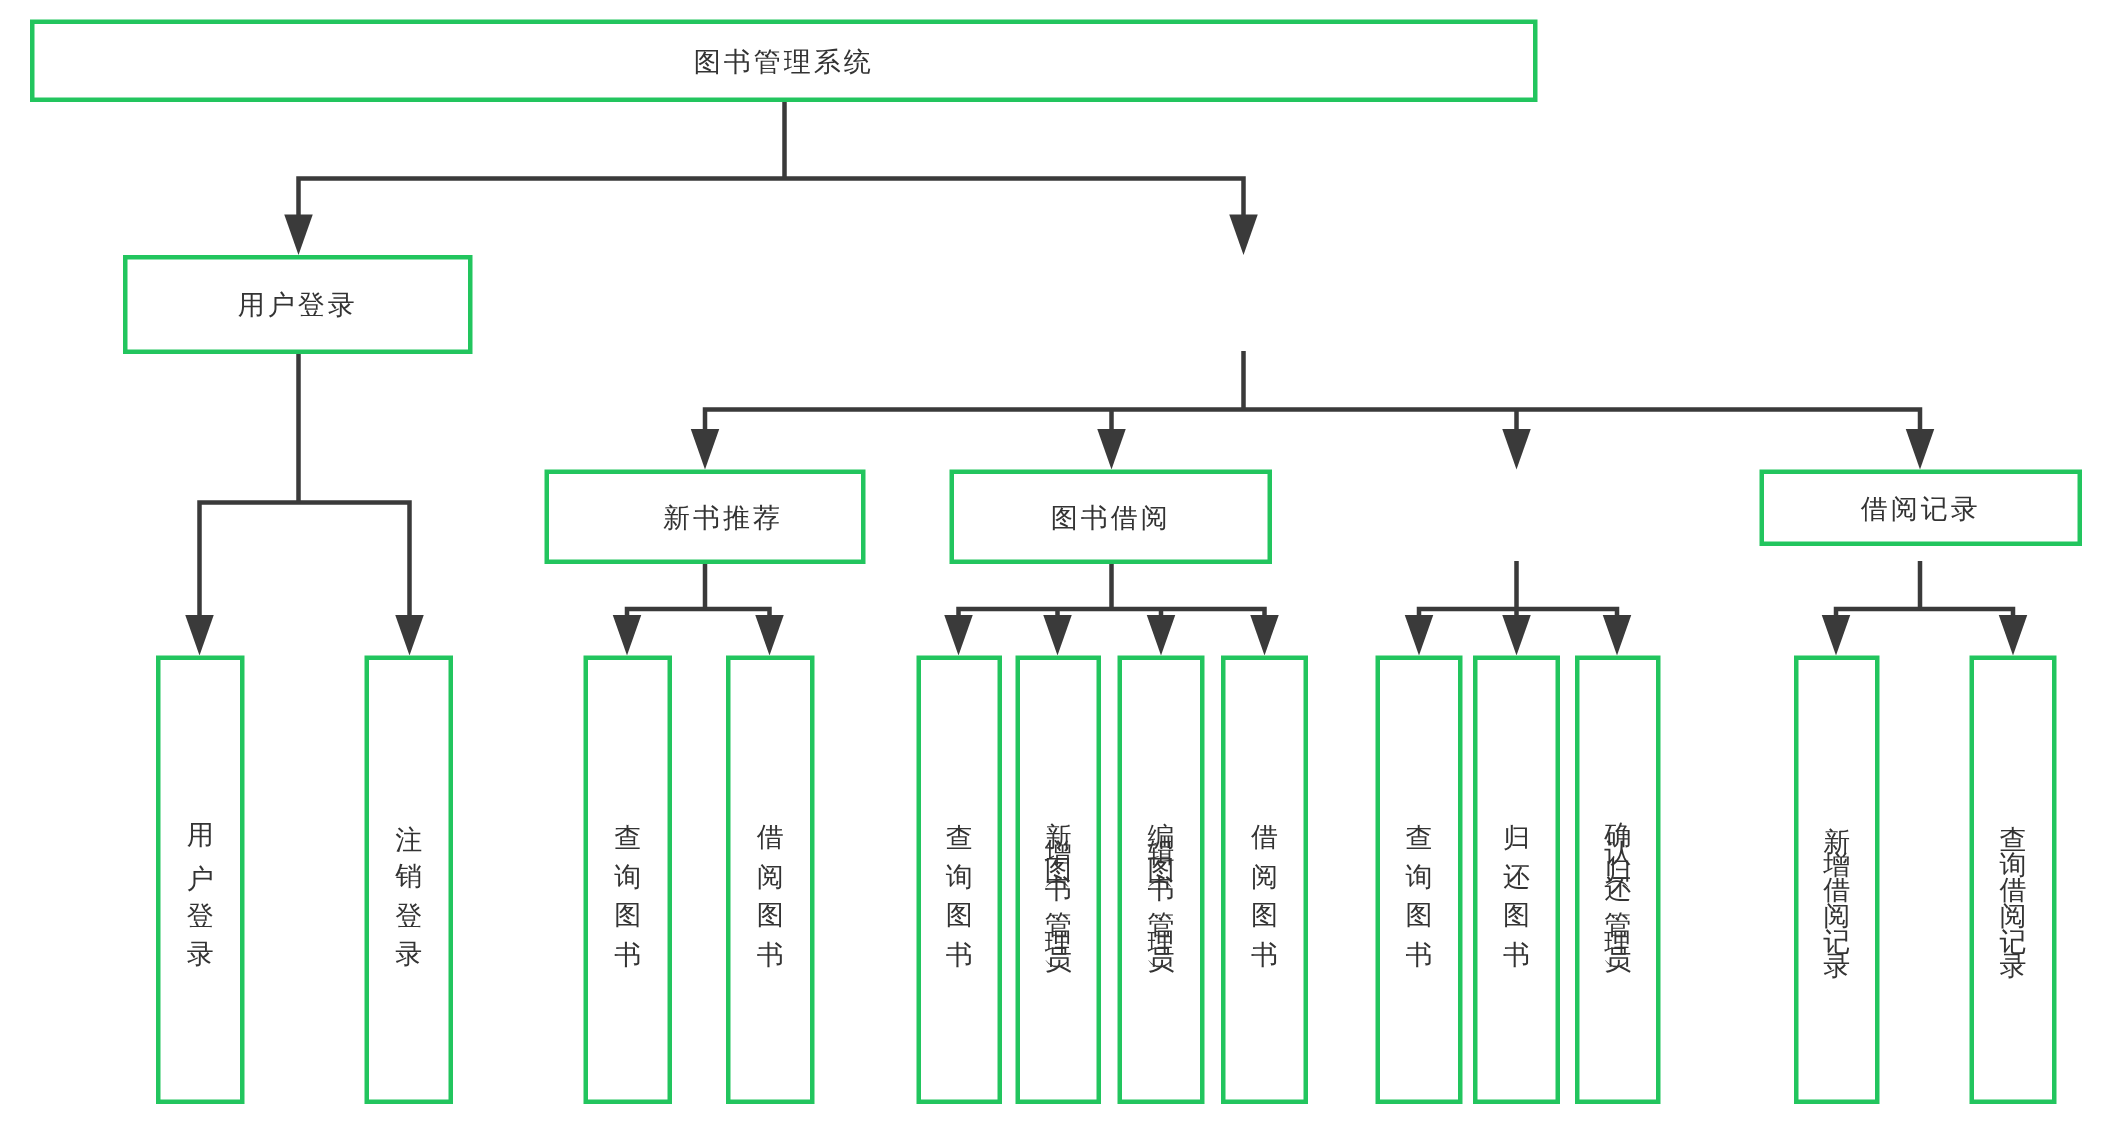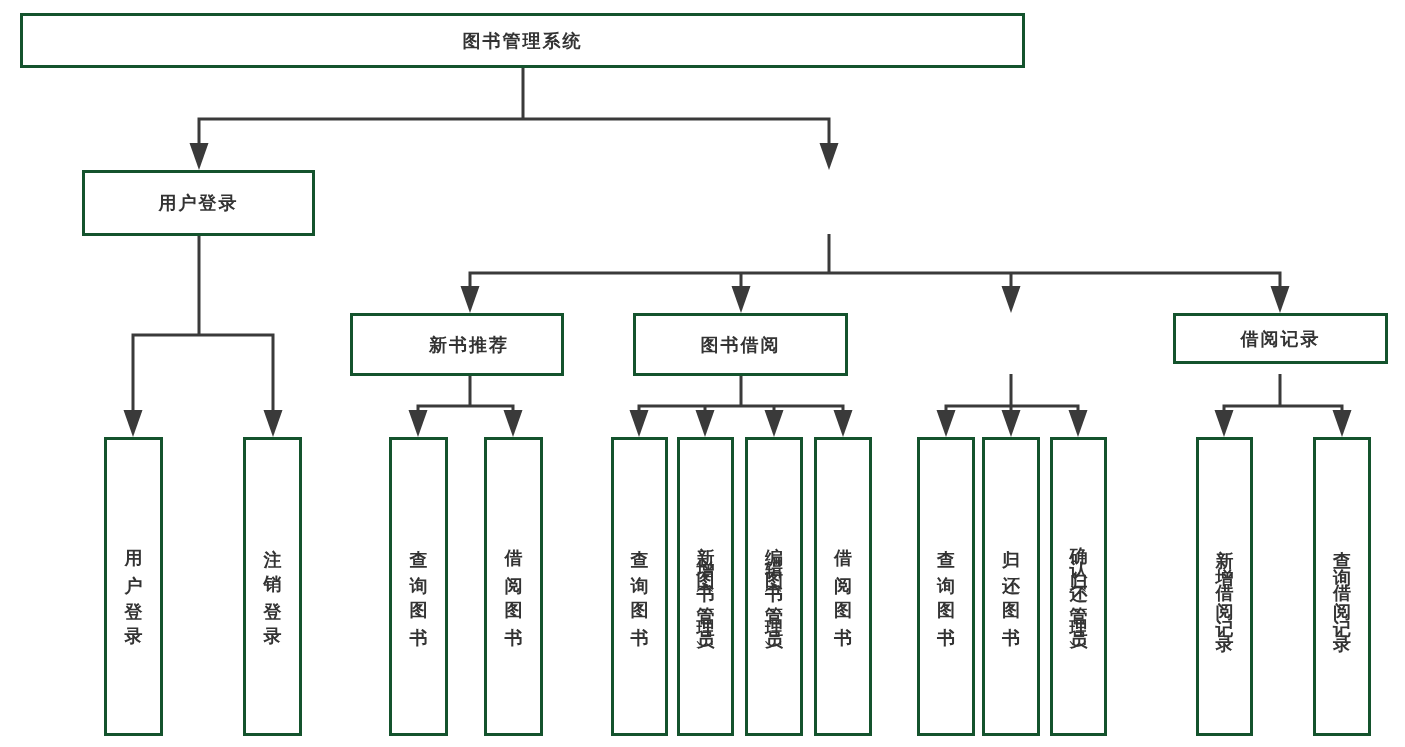--- a/index.html
+++ b/index.html
@@ -1,24 +1,23 @@
 <!DOCTYPE html>
 <html><head>
 <meta charset="utf-8">
 <style>
   html,body{margin:0;padding:0;background:#ffffff;}
   body{font-family:"Liberation Sans",sans-serif;}
   #canvas{position:relative;width:1405px;height:747px;background:#ffffff;overflow:hidden;}
   #wires{position:absolute;left:0;top:0;z-index:1;}
   .node{
     position:absolute;z-index:2;box-sizing:border-box;
-    background:#ffffff;border:3px solid #14532d;
+    background:#ffffff;border:3px solid #22c55e;
     display:flex;align-items:center;justify-content:center;
     color:#333333;
-    font-weight:bold;
   }
   .hbox{font-size:18px;letter-spacing:2px;}
   .leaf{
     writing-mode:vertical-rl;text-orientation:mixed;
     font-size:18px;line-height:1;
   }
   .sp4{letter-spacing:26px;}
   .sp6{letter-spacing:17px;}
   .sp8{letter-spacing:12px;}
   .watermark{
@@ -68,21 +67,21 @@
       <polygon points="1078,437 1068.5,410 1087.5,410"></polygon>
       <polygon points="1224,437 1214.5,410 1233.5,410"></polygon>
       <polygon points="1342,437 1332.5,410 1351.5,410"></polygon>
     </g>
   </svg>
 
   <div class="node hbox" style="left:20px;top:13px;width:1005px;height:55px;">图书管理系统</div>
 
   <div class="node hbox" style="left:82px;top:170px;width:233px;height:66px;">用户登录</div>
 
-  <div class="node hbox" style="left:350px;top:313px;width:214px;height:63px;padding-left:24px;">新书推荐</div>
+  <div class="node hbox" style="left:363px;top:313px;width:214px;height:63px;padding-left:24px;">新书推荐</div>
   <div class="node hbox" style="left:633px;top:313px;width:215px;height:63px;">图书借阅</div>
   <div class="node hbox" style="left:1173px;top:313px;width:215px;height:51px;">借阅记录</div>
 
   <div class="node leaf sp4" style="left:104px;top:437px;width:59px;height:299px;">用户登录</div>
   <div class="node leaf sp4" style="left:243px;top:437px;width:59px;height:299px;">注销登录</div>
 
   <div class="node leaf sp4" style="left:389px;top:437px;width:59px;height:299px;">查询图书</div>
   <div class="node leaf sp4" style="left:484px;top:437px;width:59px;height:299px;">借阅图书</div>
 
   <div class="node leaf sp4" style="left:611px;top:437px;width:57px;height:299px;">查询图书</div>

